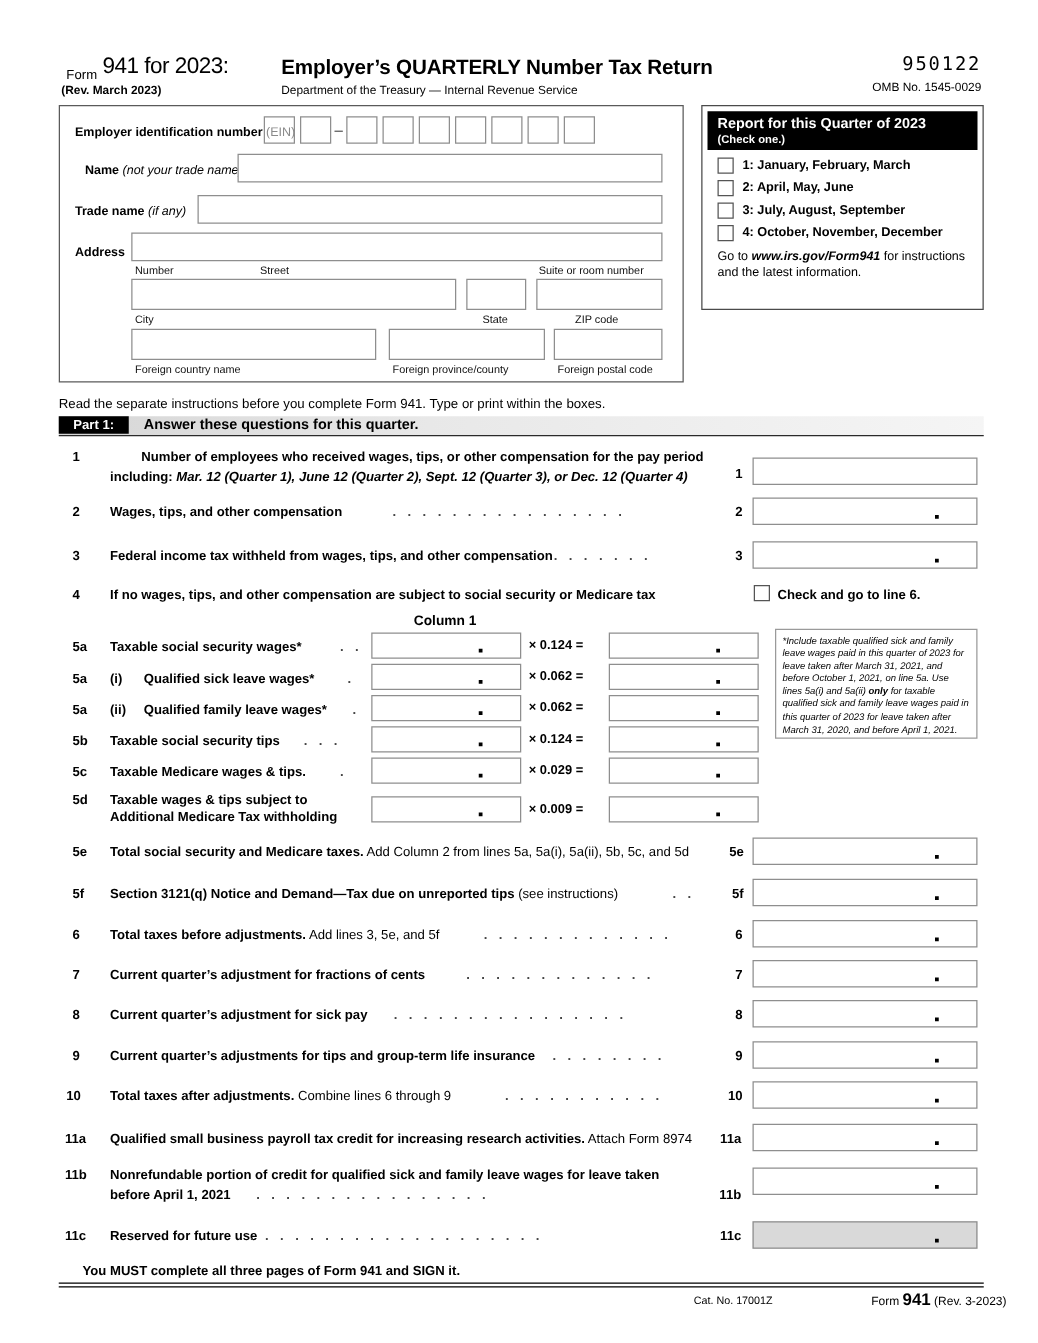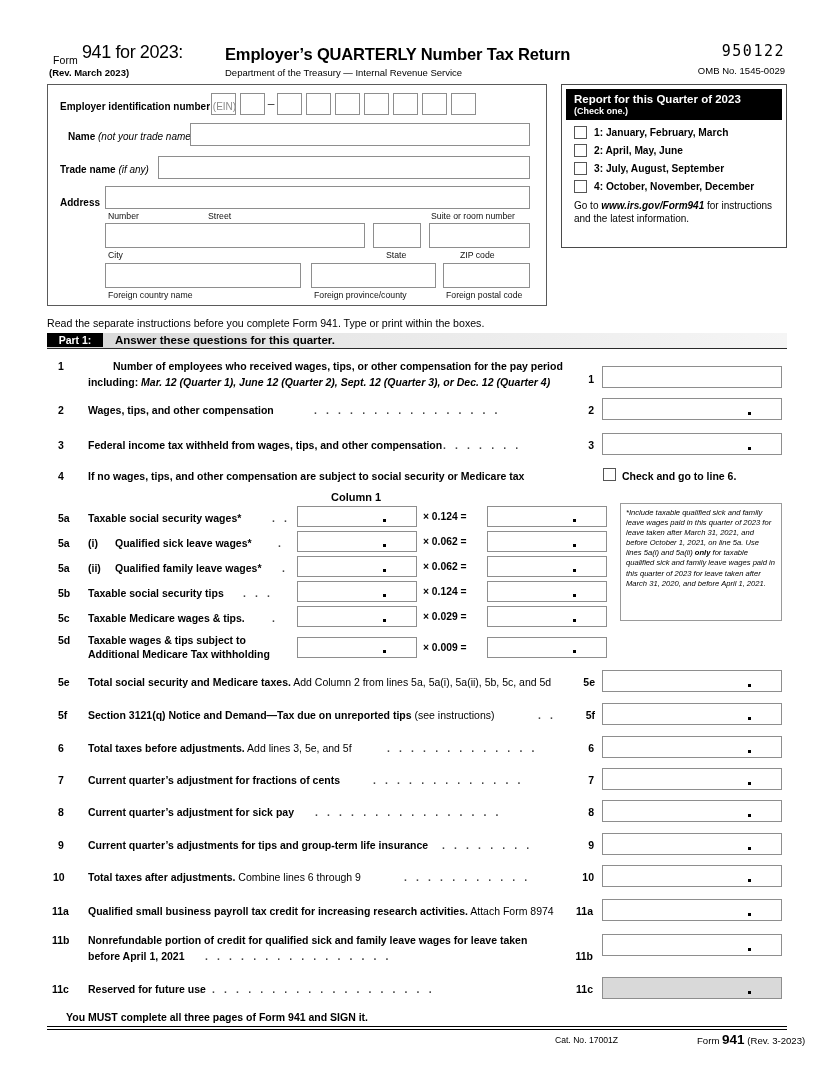--- a/index.html
+++ b/index.html
@@ -143,21 +143,21 @@
   .boxnum {
     position: absolute; font-size: 10.5px; font-weight: 700; text-align: right;
   }
 
   
   .colhdr { position: absolute; font-size: 11px; font-weight: 700; }
   .mult { position: absolute; font-size: 10.3px; font-weight: 700; white-space: nowrap;}
 
   .footnote {
     position: absolute; left: 620px; top: 503px;
-    width: 162px; height: 118px;
+    width: 162px; height: 88px;
     border: 1.1px solid #9a9a9a;
     padding: 4px 5px;
     font-size: 7.6px; font-style: italic; line-height: 1.33;
   }
   .footnote b { font-weight: 700; font-style: italic; }
 
   .cb4 {
     position: absolute; left: 603px; top: 468px;
     width: 13px; height: 13px; border: 1.2px solid #555;
   }

